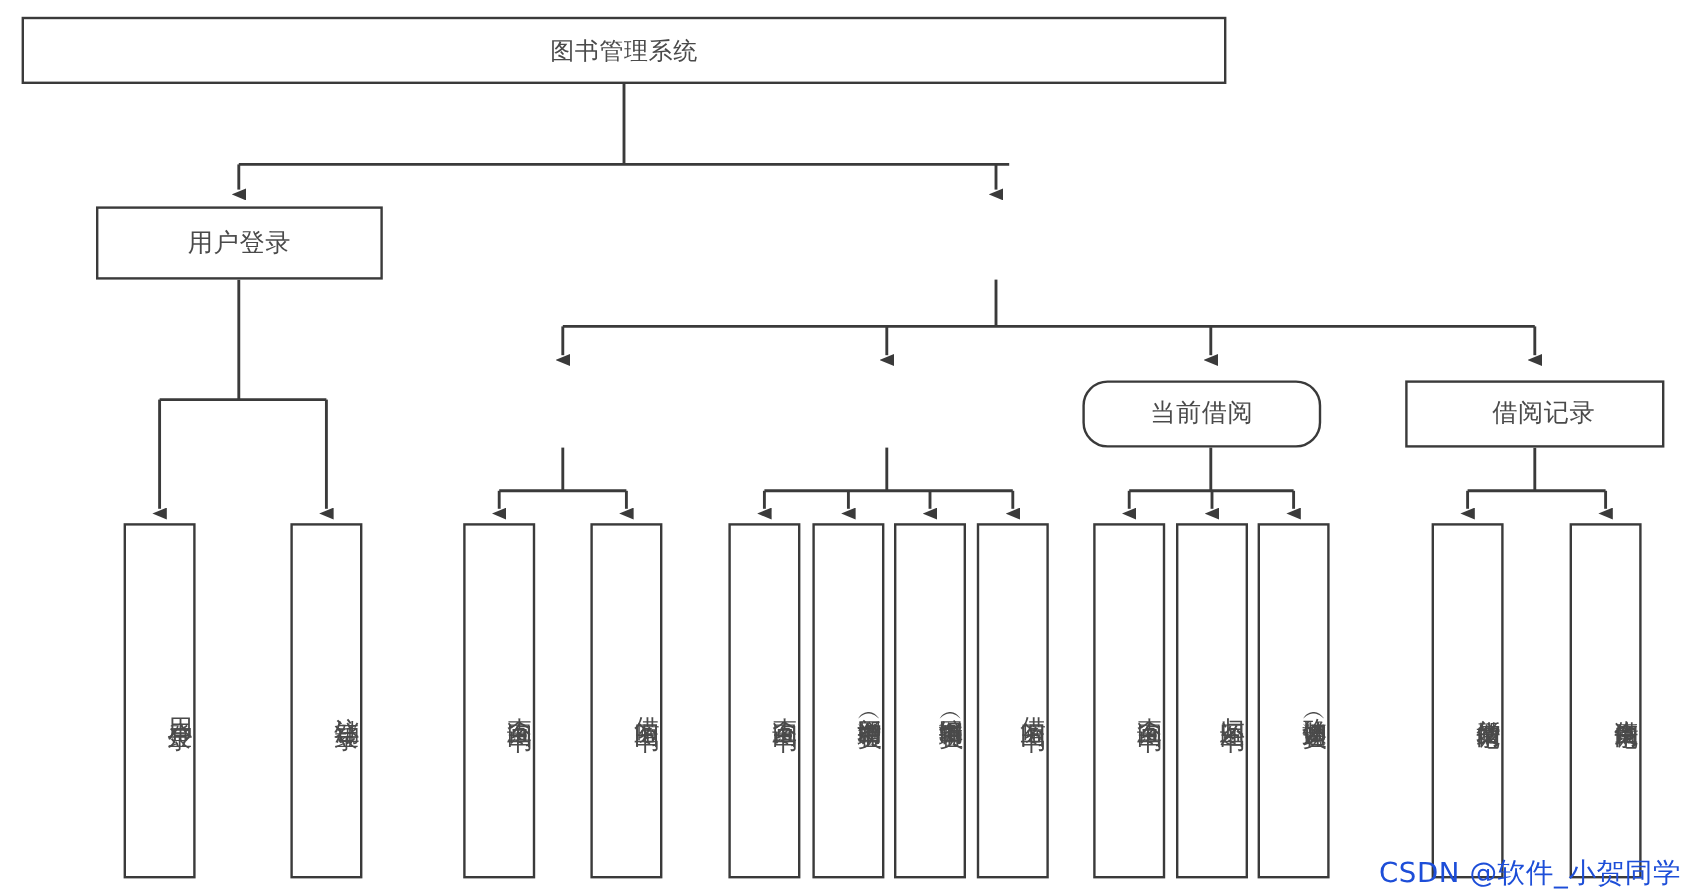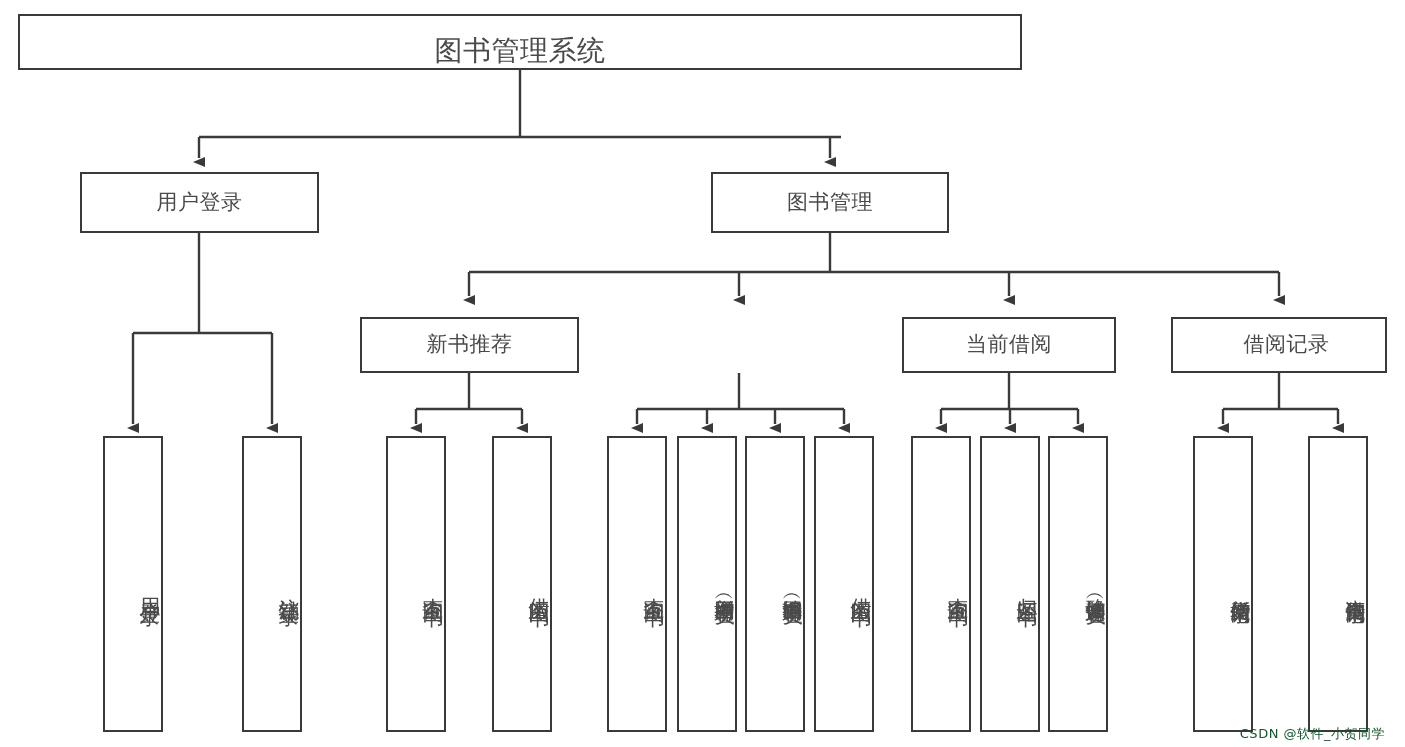--- a/index.html
+++ b/index.html
@@ -36,22 +36,21 @@
     align-items: center;
     justify-content: center;
     color: #4a4a4a;
   }
   .node.horiz {
     font-size: 21px;
     letter-spacing: 0.5px;
     line-height: 1.2;
   }
   .node.root {
-    font-size: 28px;
-    align-items: flex-end;
+    font-size: 20px;
   }
   .node.leaf {
     writing-mode: vertical-rl;
     text-orientation: upright;
     font-size: 21px;
     letter-spacing: 3px;
     line-height: 1.05;
     padding-top: 6px;
     align-items: flex-start;
     justify-content: center;
@@ -59,24 +58,24 @@
   .node.leaf.tall-text {
     font-size: 20px;
     letter-spacing: 1px;
   }
   .label {
     display: block;
     white-space: nowrap;
   }
   .watermark {
     position: absolute;
-    right: 20px;
+    right: 4px;
     bottom: 4px;
-    font-size: 13px;
-    color: #14532d;
+    font-size: 23px;
+    color: #1d4ed8;
     letter-spacing: 0.5px;
     white-space: nowrap;
   }
 </style>
 </head>
 <body>
 
 <div id="canvas">
 
   <svg id="edges" viewBox="0 0 1405 747" xmlns="http://www.w3.org/2000/svg">
@@ -129,28 +128,22 @@
     </g>
   </svg>
 
   <div class="node horiz root" style="left:18px; top:14px; width:1004px; height:56px;">
     <span class="label">图书管理系统</span>
   </div>
 
   <div class="node horiz" style="left:80px; top:172px; width:239px; height:61px;">
     <span class="label">用户登录</span>
   </div>
-  <div class="node horiz" style="left:711px; top:172px; width:238px; height:61px;">
-    <span class="label">图书管理</span>
-  </div>
 
-  <div class="node horiz" style="left:360px; top:317px; width:219px; height:56px;">
-    <span class="label">新书推荐</span>
-  </div>
-  <div class="node horiz" style="left:902px; top:317px; width:214px; height:56px;">
+  <div class="node horiz" style="left:902px; top:317px; width:199px; height:56px;border-radius:21px;">
     <span class="label">当前借阅</span>
   </div>
   <div class="node horiz" style="left:1171px; top:317px; width:216px; height:56px;padding-left:15px;">
     <span class="label">借阅记录</span>
   </div>
 
   <div class="node leaf" style="left:103px; top:436px; width:60px; height:296px;">
     <span class="label">用户登录</span>
   </div>
   <div class="node leaf" style="left:242px; top:436px; width:60px; height:296px;">

